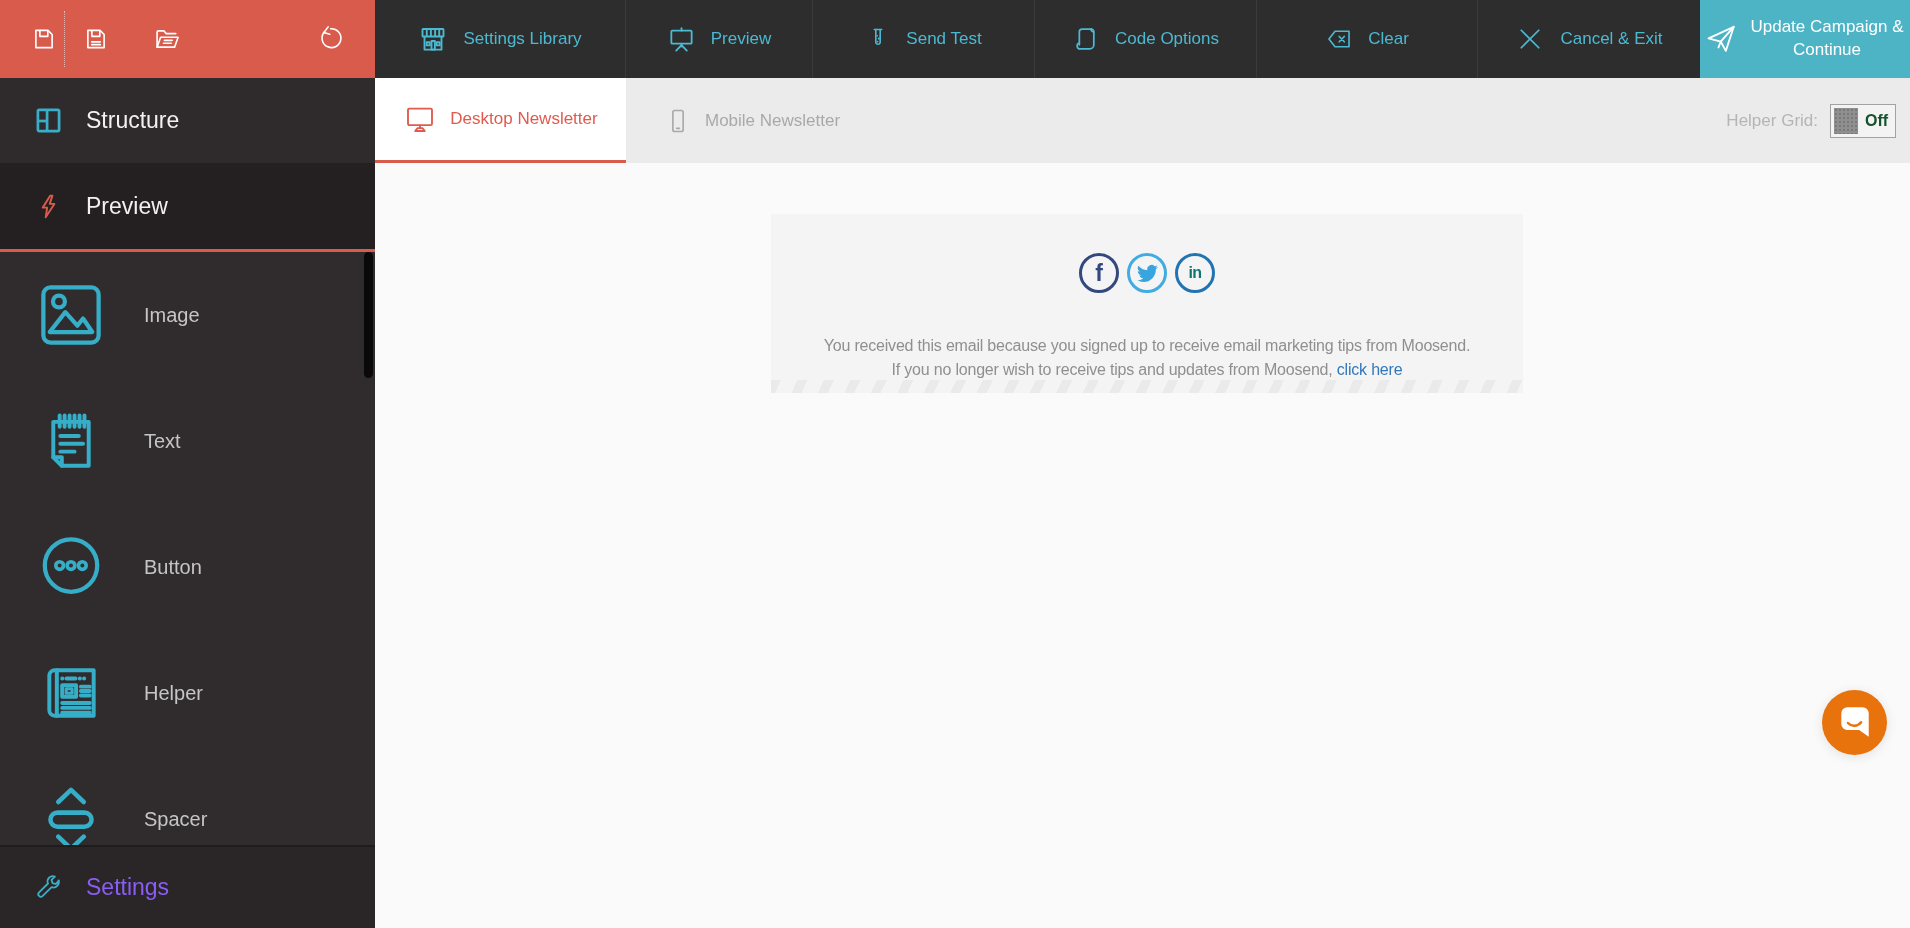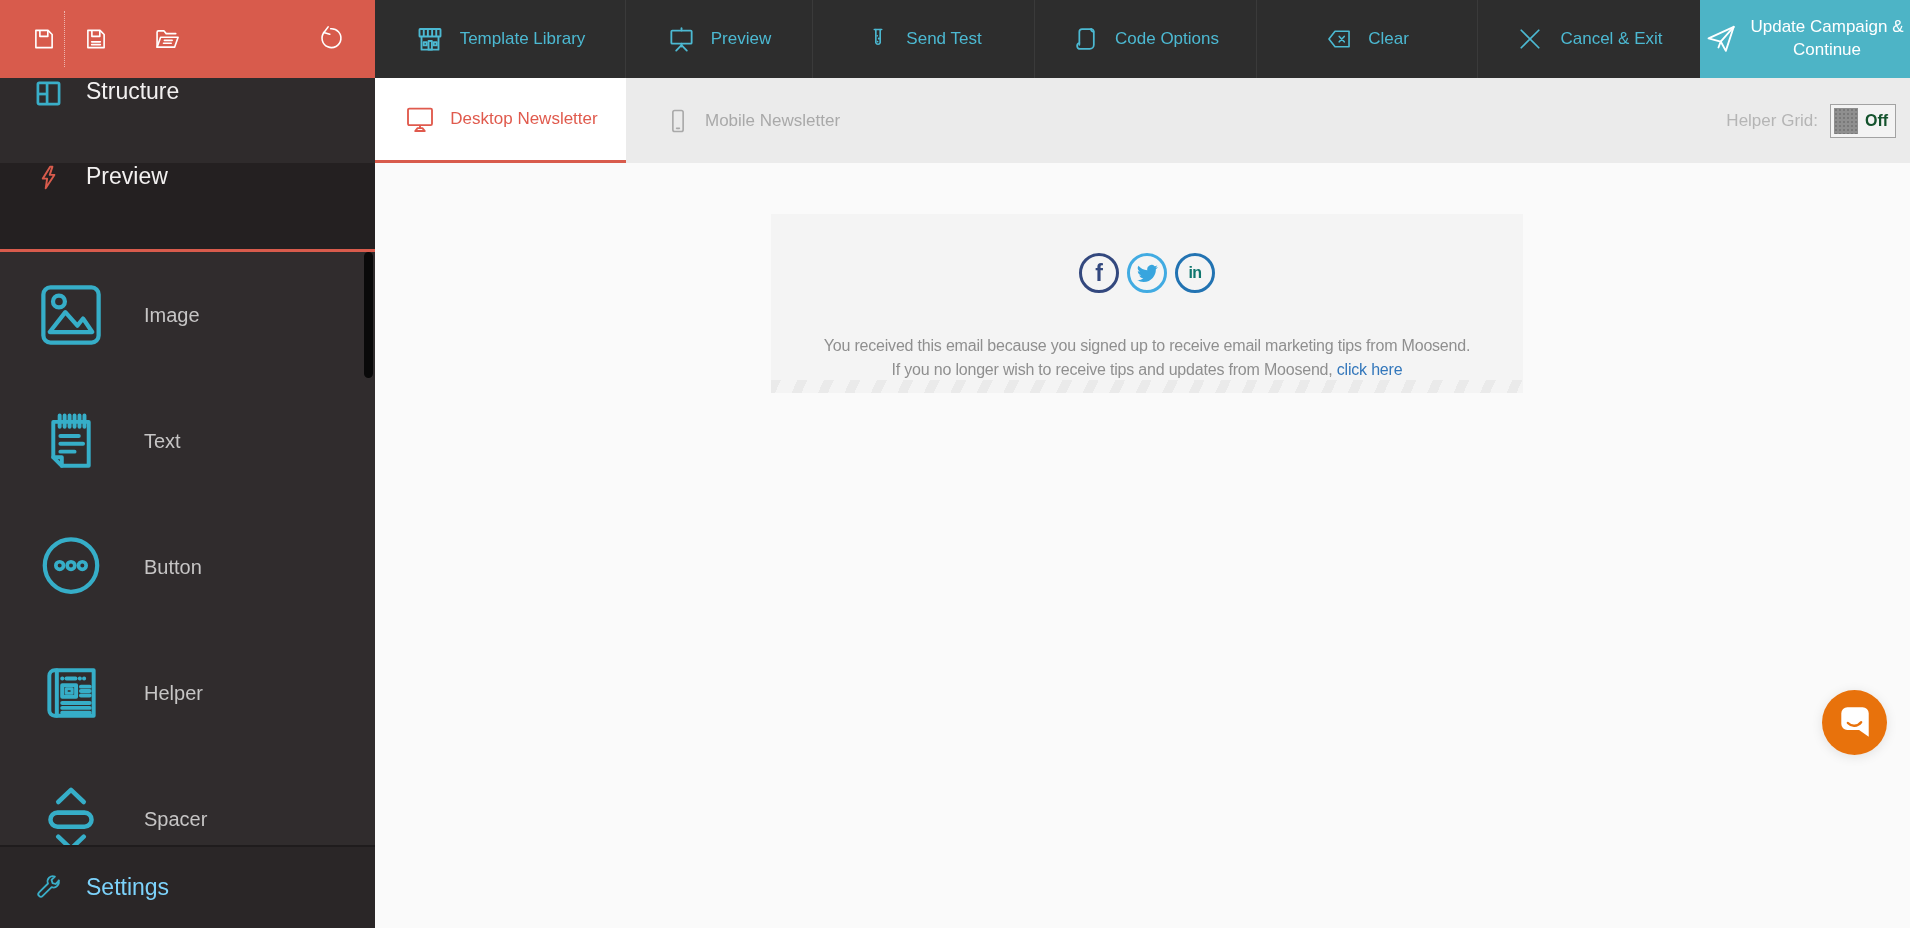--- a/index.html
+++ b/index.html
@@ -23,29 +23,29 @@
   .tab { display:flex; align-items:center; justify-content:center; gap:13px; font-size:17px; cursor:pointer; }
   .tab-desktop { width:251px; background:#fff; color:#e05a4d; border-bottom:3px solid #d85b4c; }
   .tab-mobile { color:#a9a9a9; margin-left:38px; }
   .helper { margin-left:auto; display:flex; align-items:center; gap:12px; margin-right:14px; color:#b5b5b5; font-size:17px; }
   .toggle { width:66px; height:34px; border:1px solid #a2a2a2; background:#f3f3f3; display:flex; align-items:center; cursor:pointer; }
   .knob { width:24px; height:26px; margin-left:3px; background:#8f8f8f; background-image:radial-gradient(#797979 1px, transparent 1px); background-size:4px 4px; }
   .off { flex:1; text-align:center; font-weight:bold; color:#14532d; font-size:16px; }
 
   
   .sidebar { position:absolute; left:0; top:78px; bottom:0; width:375px; background:#302c2d; z-index:25; }
-  .side-row { display:flex; align-items:flex-start; gap:22px; padding-left:32px; color:#f2f0f0; font-size:23px; cursor:pointer; }
+  .side-row { display:flex; align-items:center; gap:22px; padding-left:32px; color:#f2f0f0; font-size:23px; cursor:pointer; }
   .row-structure { height:85px; background:#2f2b2c; }
   .row-elements { height:89px; background:#242021; border-bottom:3px solid #d85b4c; }
   .icon-box { width:32px; display:flex; justify-content:center; color:#3aaec8; }
   .elements-list { position:absolute; left:0; right:0; top:174px; bottom:83px; overflow:hidden; background:#302c2d; }
   .el-item { height:126px; display:flex; align-items:center; padding-left:36px; gap:38px; color:#c6c5c5; font-size:20px; cursor:pointer; }
   .el-icon { width:70px; height:70px; color:#36aec8; flex:none; display:flex; align-items:center; justify-content:center; }
   .scroll-thumb { position:absolute; right:2px; top:174px; width:9px; height:126px; border-radius:5px; background:#090909; cursor:pointer; }
-  .row-settings { position:absolute; left:0; right:0; bottom:0; height:83px; background:#2a2627; border-top:2px solid #1f1c1d; display:flex; align-items:center; gap:22px; padding-left:32px; color:#7dd3fc; font-size:23px; cursor:pointer; }
+  .row-settings { position:absolute; left:0; right:0; bottom:0; height:83px; background:#2a2627; border-top:2px solid #1f1c1d; display:flex; align-items:center; gap:22px; padding-left:32px; color:#8b5cf6; font-size:23px; cursor:pointer; }
 
   
   .canvas { position:absolute; left:375px; top:163px; right:0; bottom:0; background:#fafafa; }
   .email-block { position:absolute; left:396px; top:51px; width:752px; height:179px; background:#f4f4f4; }
   .social-row { padding-top:39px; display:flex; justify-content:center; gap:8px; }
   .social { width:40px; height:40px; border-radius:50%; display:flex; align-items:center; justify-content:center; cursor:pointer; background:#f4f4f4; }
   .social.fb { border:3px solid #33487e; color:#33487e; font-size:23px; font-weight:bold; }
   .social.tw { border:3px solid #41abe2; color:#38a5de; }
   .social.li { border:3px solid #2273b2; color:#0f766e; font-size:16px; font-weight:bold; letter-spacing:-.5px; }
   .f-line { text-align:center; color:#8f8f8f; font-size:16px; letter-spacing:-.2px; }
@@ -98,21 +98,21 @@
         <span>
           <svg width="30" height="30" viewBox="0 0 24 24" fill="none" stroke="currentColor" stroke-width="1.5" stroke-linejoin="round">
               <rect x="3.6" y="4" width="16.8" height="6" rx=".5"></rect>
               <path d="M7 4v6M10.3 4v6M13.7 4v6M17 4v6"></path>
               <path d="M5.2 10v10.5h13.6V10"></path>
               <rect x="6.9" y="14.6" width="2.5" height="2.5"></rect>
               <rect x="10.8" y="13.6" width="2.7" height="6.9"></rect>
               <rect x="14.9" y="14.6" width="2.5" height="2.5"></rect>
             </svg>
         </span>
-        <span>Template Library</span>
+        <span>Settings Library</span>
       </div>
       <div class="tool-btn tb-prev">
         <span>
           <svg width="29" height="29" viewBox="0 0 24 24" fill="none" stroke="currentColor" stroke-width="1.5" stroke-linecap="round" stroke-linejoin="round">
               <path d="M12 2.6v2"></path>
               <rect x="3.6" y="4.6" width="16.8" height="10.8" rx=".8"></rect>
               <path d="M12 15.4v2.4"></path>
               <path d="M12 16.6l-4.4 4.6M12 16.6l4.4 4.6"></path>
             </svg>
         </span>

